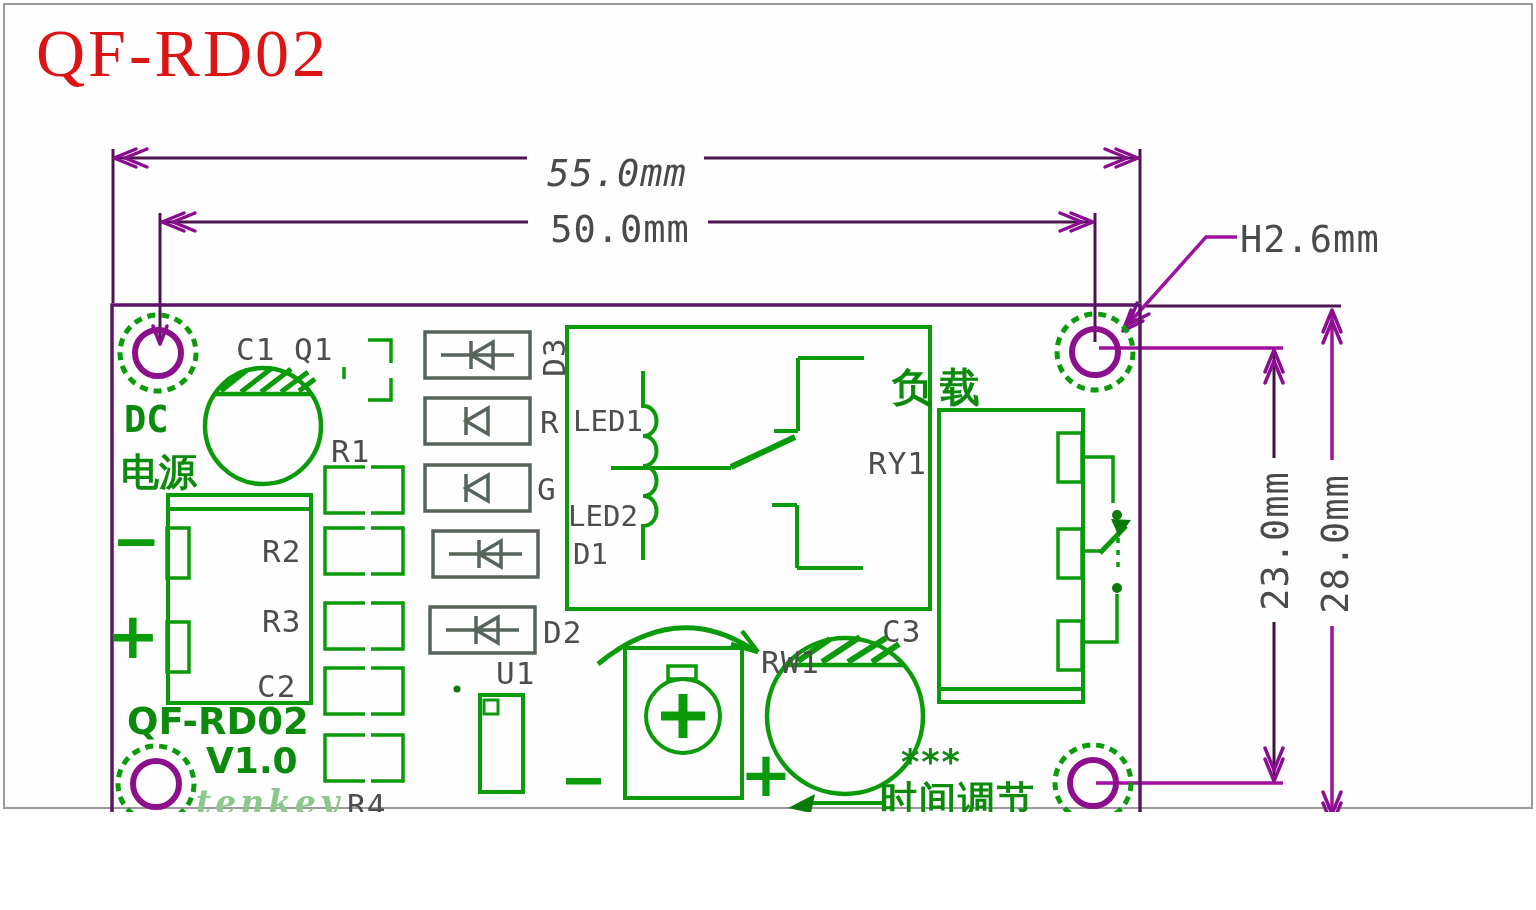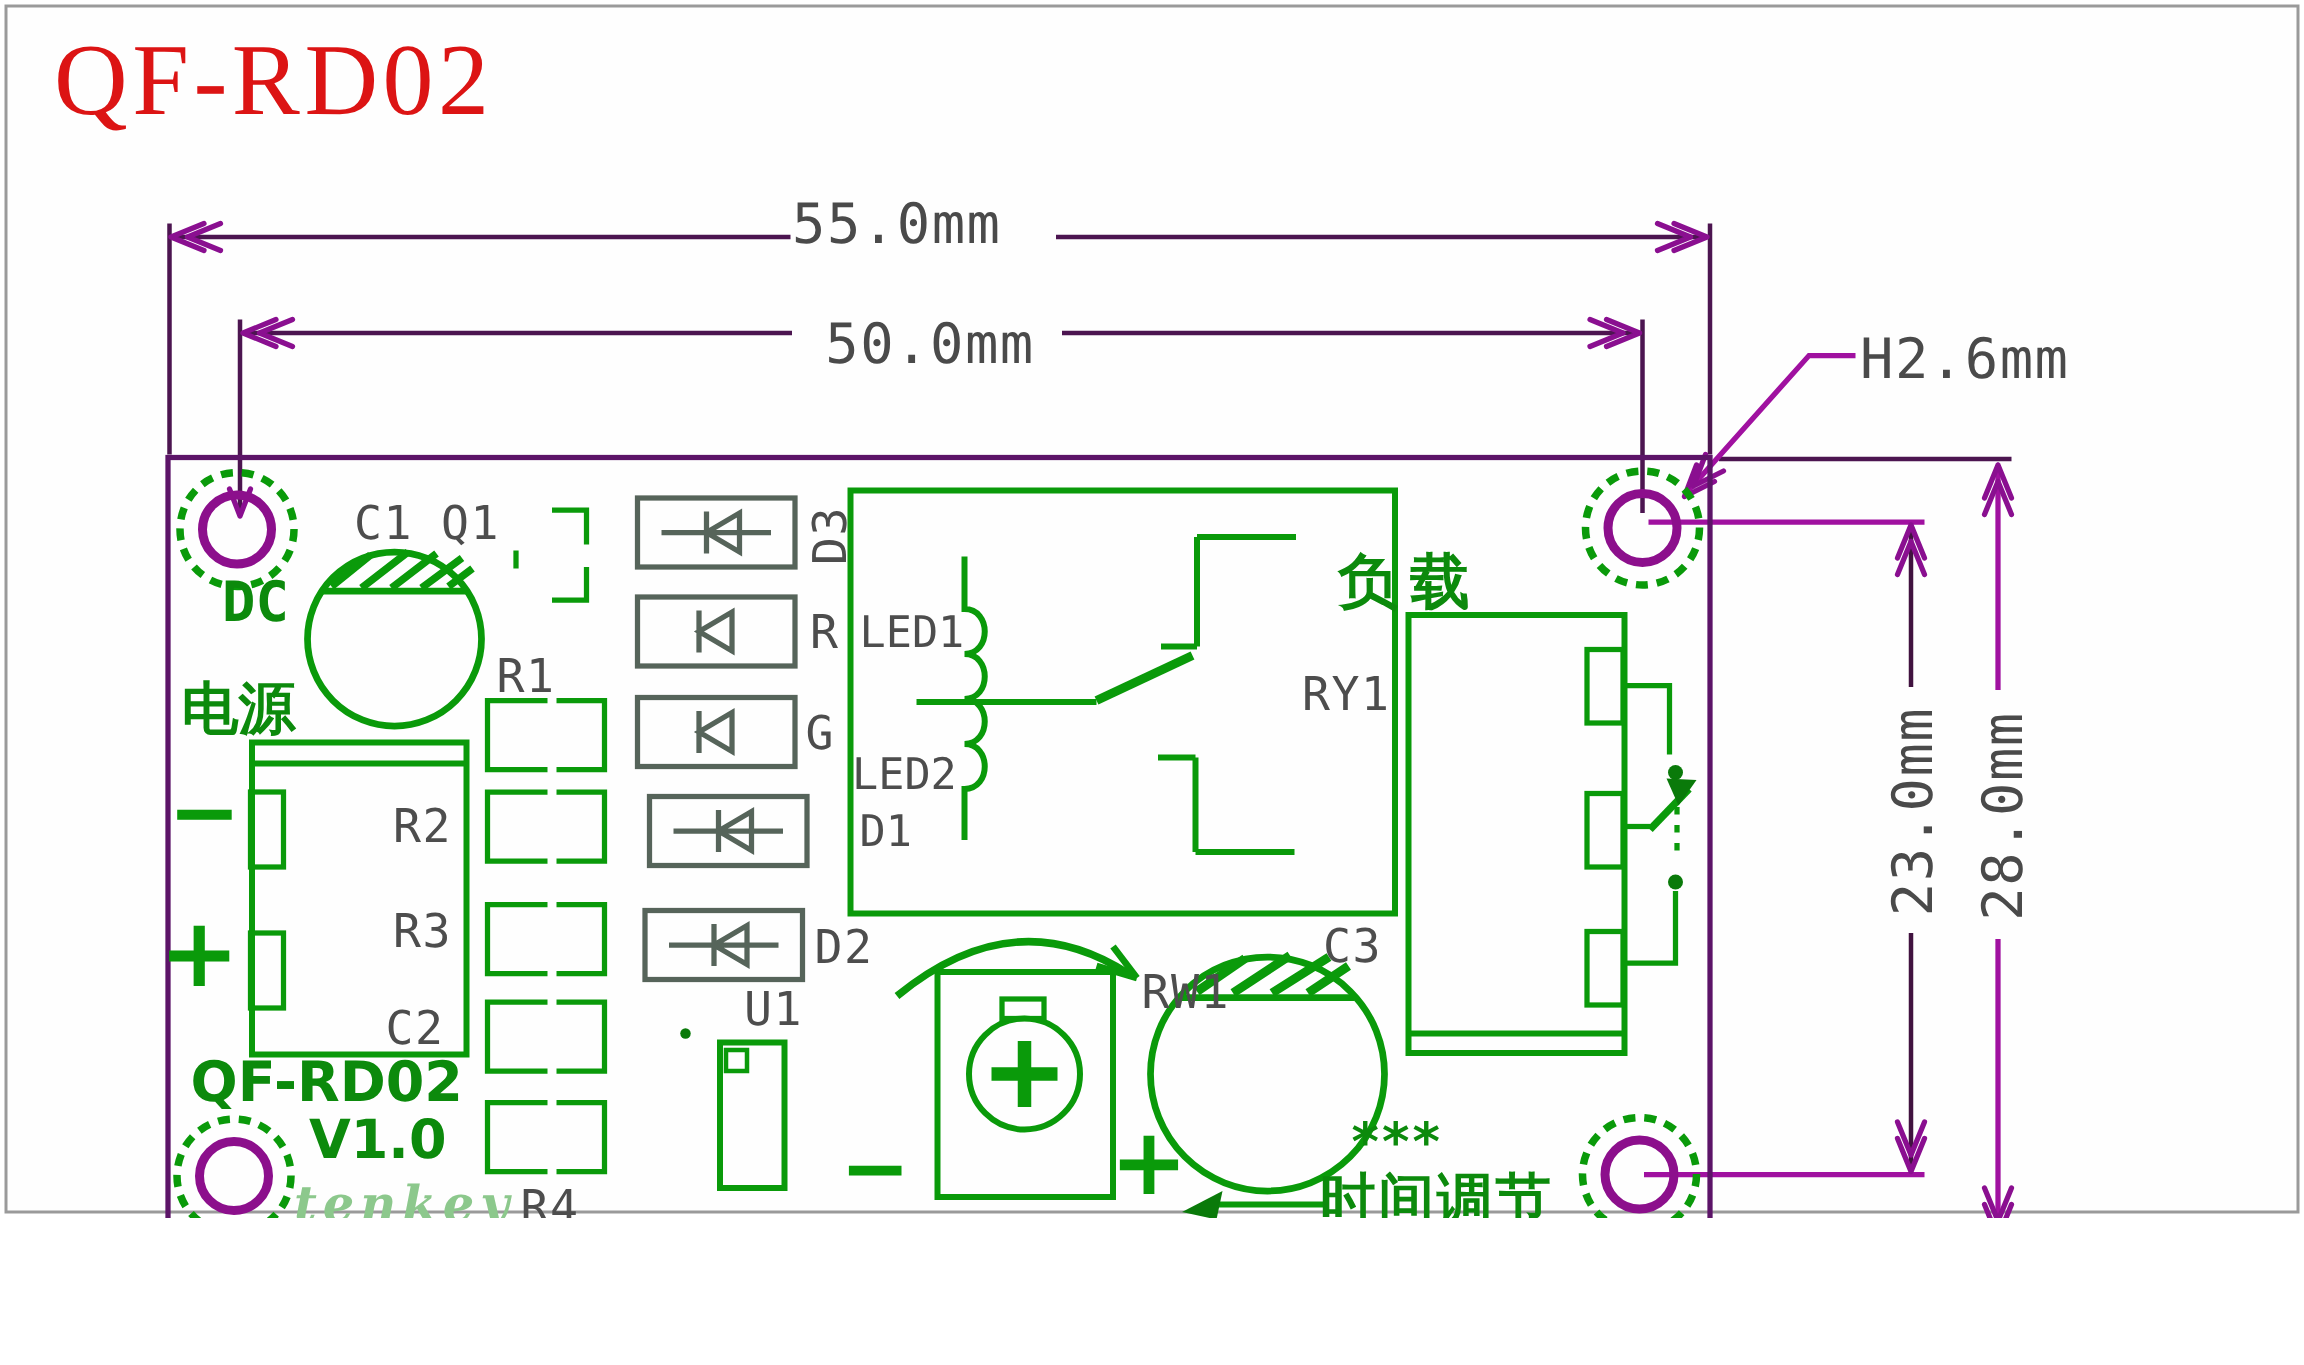--- a/index.html
+++ b/index.html
@@ -191,21 +191,21 @@
       </g>
       <g>
         <rect x="430" y="607" width="105" height="46"></rect>
         <path d="M446 630 H519 M476 616 V644 M476 630 L498 617 L498 643 Z"></path>
       </g>
     </g>
   </svg>
 
   <div class="abs title" style="left:36px; top:14px;">QF-RD02</div>
 
-  <div class="abs dim" style="left:528px; top:128px; width:178px; ">55.0mm</div>
+  <div class="abs dim" style="left:528px; top:152px; width:178px; text-align:center;font-style:italic;">55.0mm</div>
   <div class="abs dim" style="left:530px; top:208px; width:180px; text-align:center;">50.0mm</div>
   <div class="abs dim" style="left:1240px; top:218px;">H2.6mm</div>
   <div class="abs dim rot" style="left:1189px; top:521px; width:170px; height:40px;">23.0mm</div>
   <div class="abs dim rot" style="left:1249px; top:524px; width:170px; height:40px;">28.0mm</div>
 
   <div class="abs ref" style="left:236px; top:331px;">C1</div>
   <div class="abs ref" style="left:294px; top:331px;">Q1</div>
   <div class="abs ref" style="left:331px; top:433px;">R1</div>
   <div class="abs ref" style="left:262px; top:533px;">R2</div>
   <div class="abs ref" style="left:262px; top:603px;">R3</div>
@@ -216,21 +216,21 @@
   <div class="abs ref" style="left:537px; top:471px;">G</div>
   <div class="abs ref" style="left:543px; top:614px;">D2</div>
   <div class="abs ref" style="left:496px; top:655px;">U1</div>
   <div class="abs ref-sm" style="left:573px; top:404px;">LED1</div>
   <div class="abs ref-sm" style="left:568px; top:499px;">LED2</div>
   <div class="abs ref-sm" style="left:573px; top:537px;">D1</div>
   <div class="abs ref" style="left:868px; top:445px;text-align:center;">RY1</div>
   <div class="abs ref" style="left:761px; top:644px;">RW1</div>
   <div class="abs ref" style="left:882px; top:613px;">C3</div>
 
-  <div class="abs silk-mono" style="left:124px; top:380px; font-size:37px;margin-left:24px;">DC</div>
+  <div class="abs silk-mono" style="left:124px; top:398px; font-size:37px;">DC</div>
   <div class="abs silk" style="left:121px; top:447px; font-size:38px;">电源</div>
   <div class="abs silk" style="left:892px; top:360px; font-size:40px; letter-spacing:8px;">负载</div>
   <div class="abs silk" style="left:127px; top:700px; font-size:37px;">QF-RD02</div>
   <div class="abs silk" style="left:206px; top:740px; font-size:36px;">V1.0</div>
   <div class="abs brand" style="left:196px; top:783px;">tenkey</div>
   <div class="abs silk" style="left:880px; top:759px; font-size:37px; letter-spacing:2px;margin-top:16px;">时间调节</div>
   <div class="abs silk" style="left:901px; top:742px; font-size:35px; letter-spacing:2px;">***</div>
 
   <div class="abs sign" style="left:112px; top:512px; font-size:58px;">−</div>
   <div class="abs sign" style="left:106px; top:604px; font-size:64px;">+</div>

